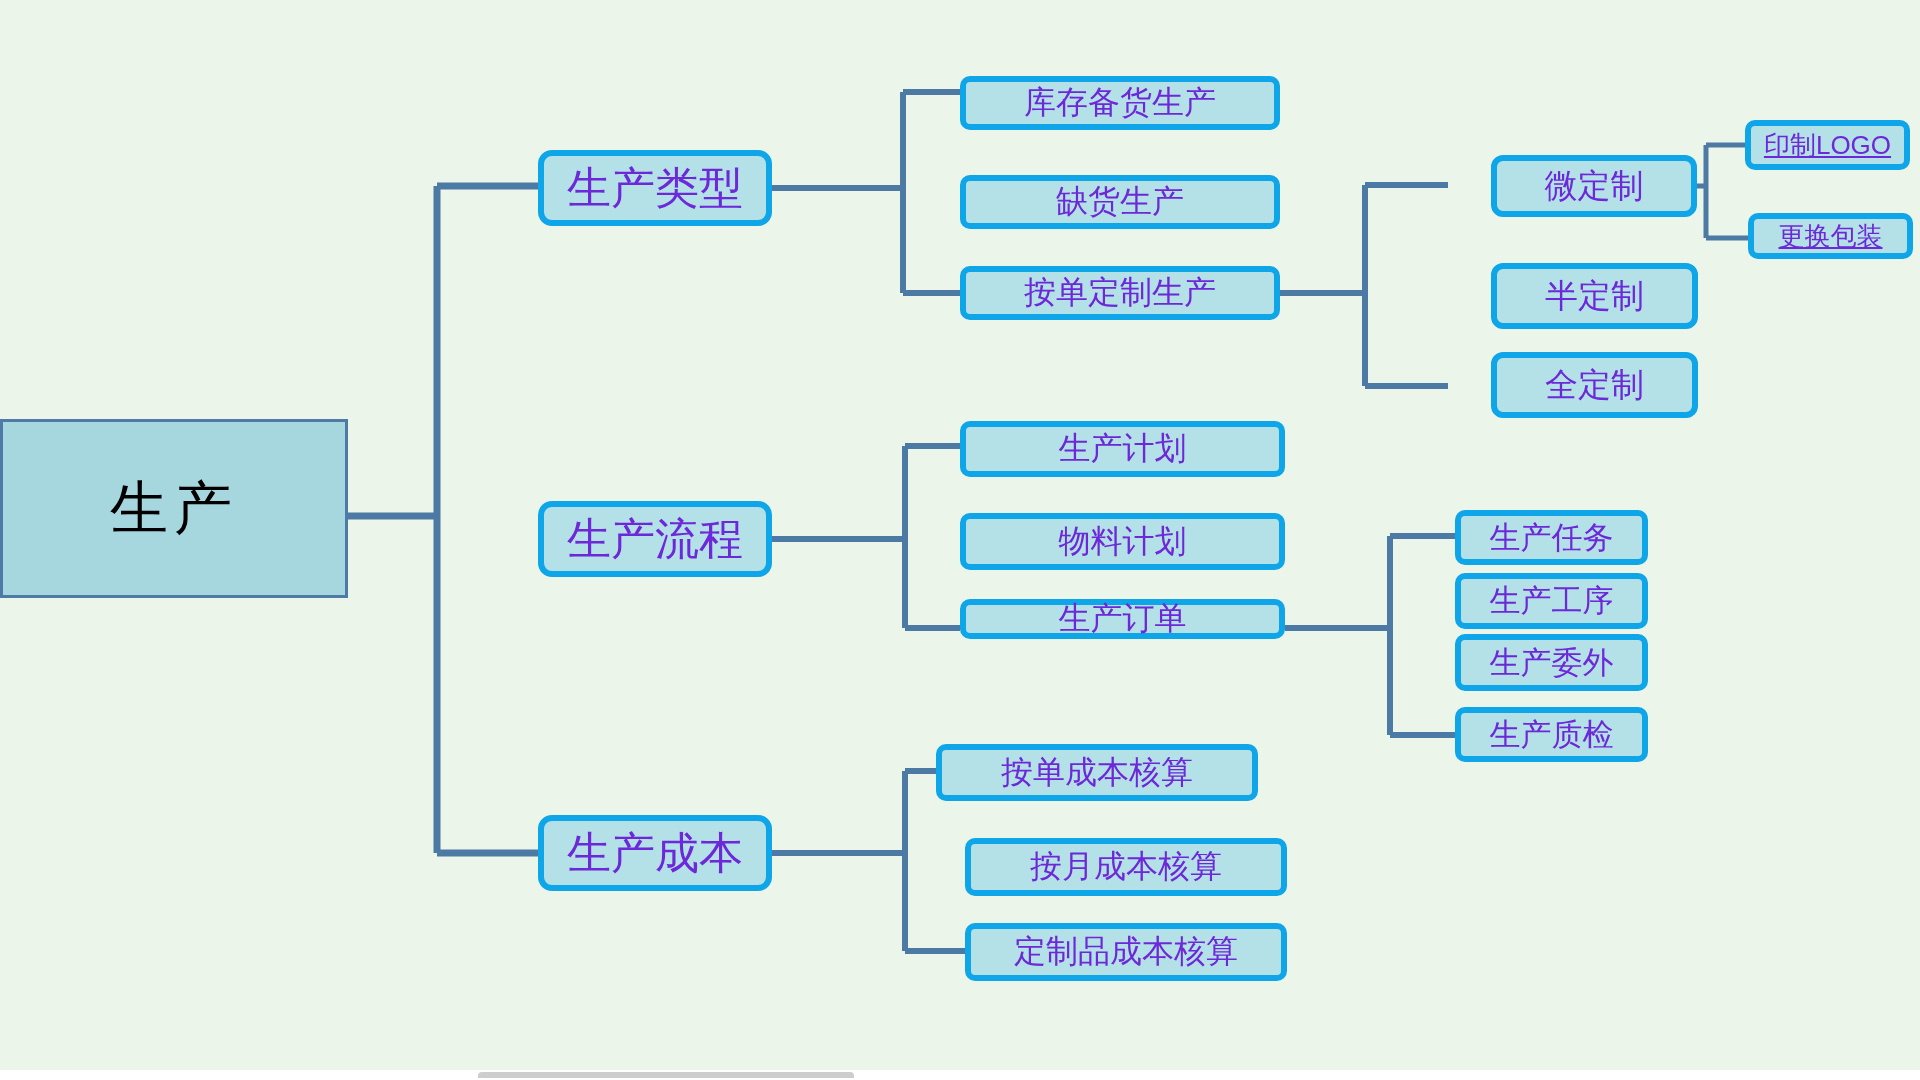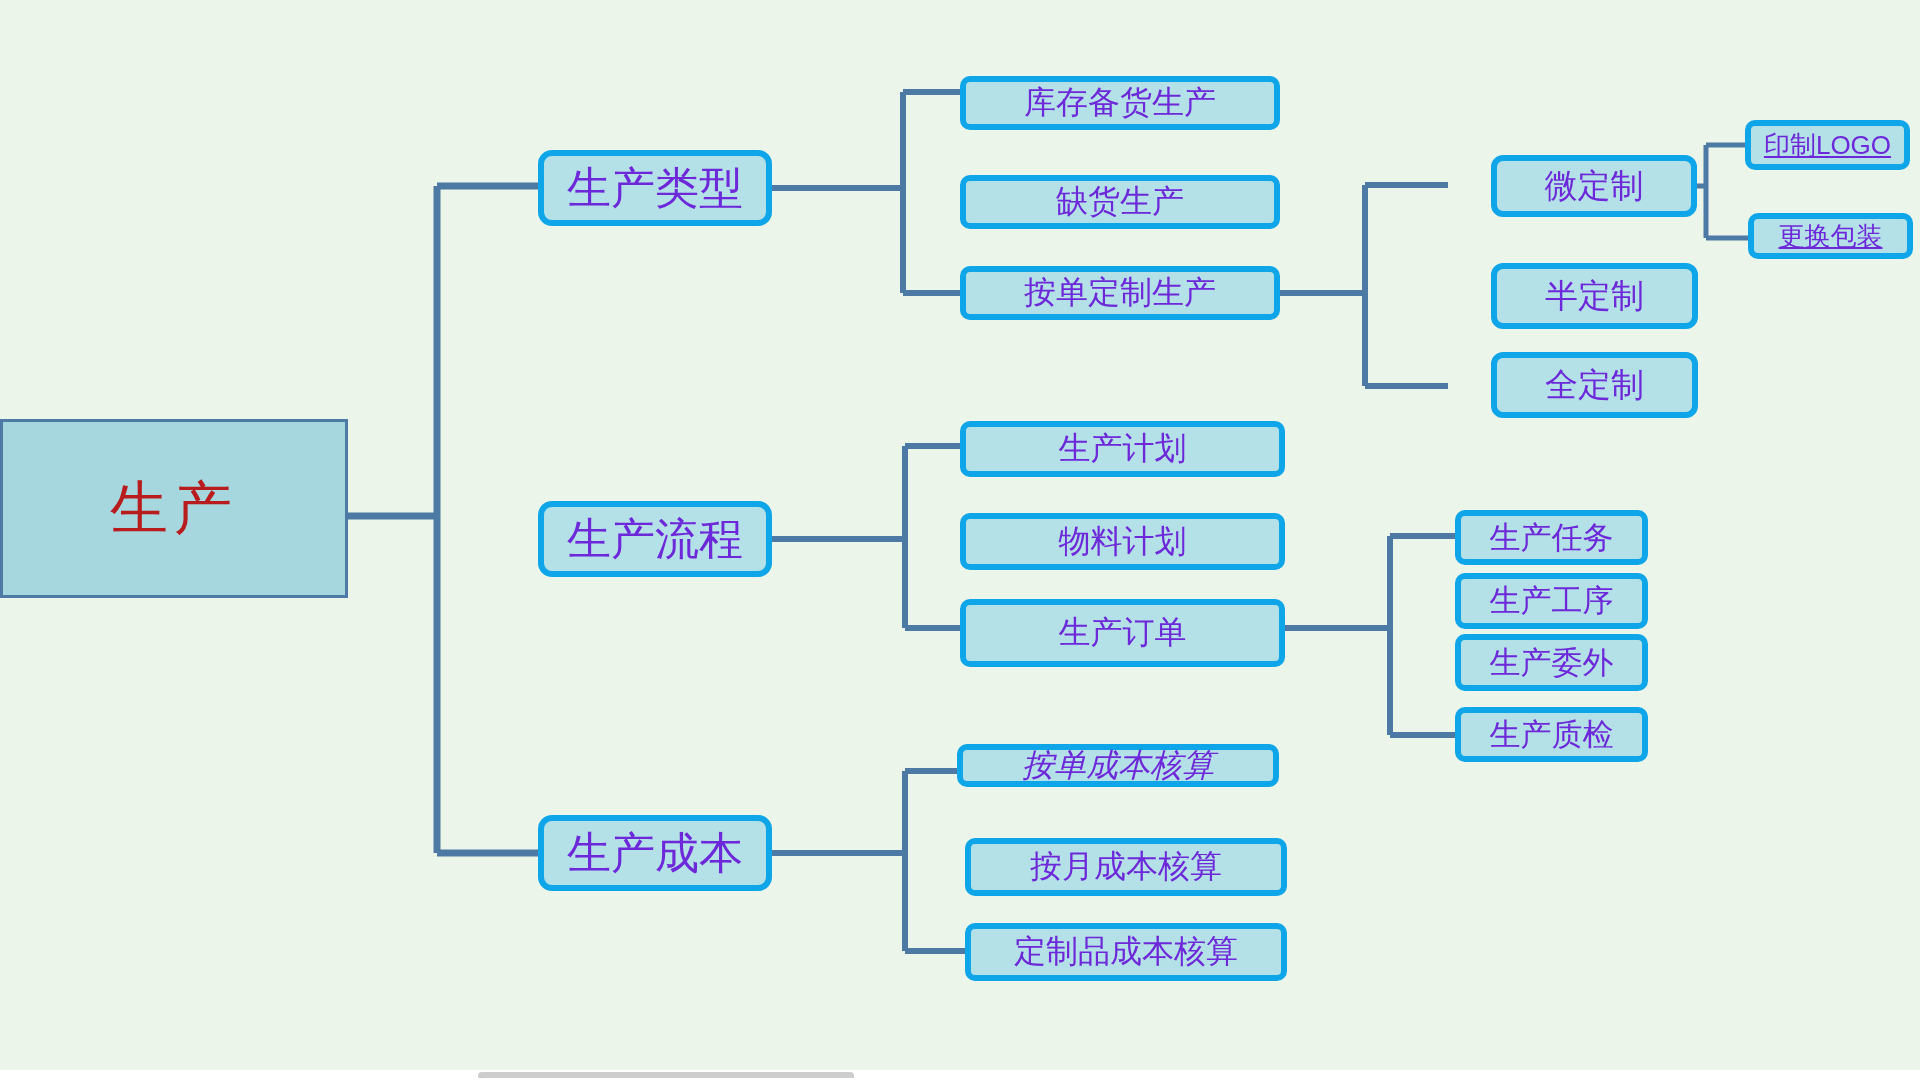--- a/index.html
+++ b/index.html
@@ -34,21 +34,21 @@
     border-radius: 12px;
     color: #6d28d9;
     white-space: nowrap;
     cursor: pointer;
     user-select: none;
   }
   .node-root {
     background: #a6d6de;
     border: 3px solid #4d7ba6;
     border-radius: 0;
-    color: #b91c1c;
+    color: #000000;
     font-size: 58px;
     letter-spacing: 6px;
   }
   .node-main  { font-size: 44px; border-radius: 14px; }
   .node-lvl2  { font-size: 32px; border-radius: 10px; }
   .node-lvl3  { font-size: 33px; border-radius: 12px; margin-left: 43px; }
   .node-task  { font-size: 31px; border-radius: 10px; }
   .node-logo  { font-size: 26px; border-radius: 10px; text-decoration: underline; }
   .bottom-strip {
     position: absolute;
@@ -94,28 +94,28 @@
 
   <div class="node node-lvl3" style="left:1448px; top:155px; width:206px; height:62px;">微定制</div>
   <div class="node node-lvl3" style="left:1448px; top:263px; width:207px; height:66px;">半定制</div>
   <div class="node node-lvl3" style="left:1448px; top:352px; width:207px; height:66px;text-align:center;">全定制</div>
 
   <div class="node node-logo" style="left:1745px; top:120px; width:165px; height:50px;">印制LOGO</div>
   <div class="node node-logo" style="left:1748px; top:213px; width:165px; height:46px;">更换包装</div>
 
   <div class="node node-lvl2" style="left:960px; top:421px; width:325px; height:56px;">生产计划</div>
   <div class="node node-lvl2" style="left:960px; top:513px; width:325px; height:57px;">物料计划</div>
-  <div class="node node-lvl2" style="left:960px; top:599px; width:325px; height:68px;">生产订单</div>
+  <div class="node node-lvl2" style="left:960px; top:599px; width:325px; height:40px;">生产订单</div>
 
   <div class="node node-task" style="left:1455px; top:510px; width:193px; height:55px;">生产任务</div>
   <div class="node node-task" style="left:1455px; top:573px; width:193px; height:56px;">生产工序</div>
   <div class="node node-task" style="left:1455px; top:634px; width:193px; height:57px;">生产委外</div>
   <div class="node node-task" style="left:1455px; top:707px; width:193px; height:55px;">生产质检</div>
 
-  <div class="node node-lvl2" style="left:957px; top:744px; width:322px; height:43px;font-style:italic;">按单成本核算</div>
+  <div class="node node-lvl2" style="left:936px; top:744px; width:322px; height:57px;">按单成本核算</div>
   <div class="node node-lvl2" style="left:965px; top:838px; width:322px; height:58px;">按月成本核算</div>
   <div class="node node-lvl2" style="left:965px; top:923px; width:322px; height:58px;">定制品成本核算</div>
 
   <div class="bottom-strip">
     <div class="peek-bar"></div>
   </div>
 
 </div>
 
 </body></html>

